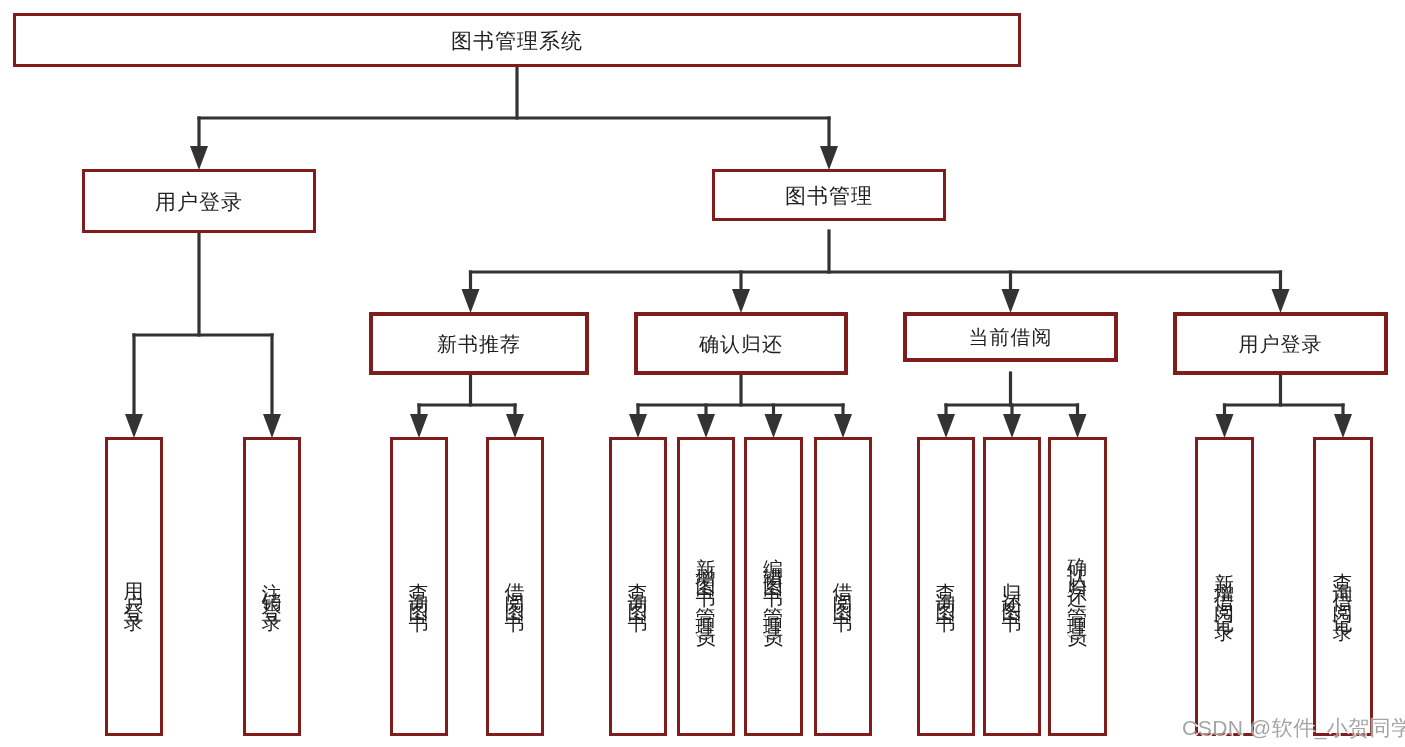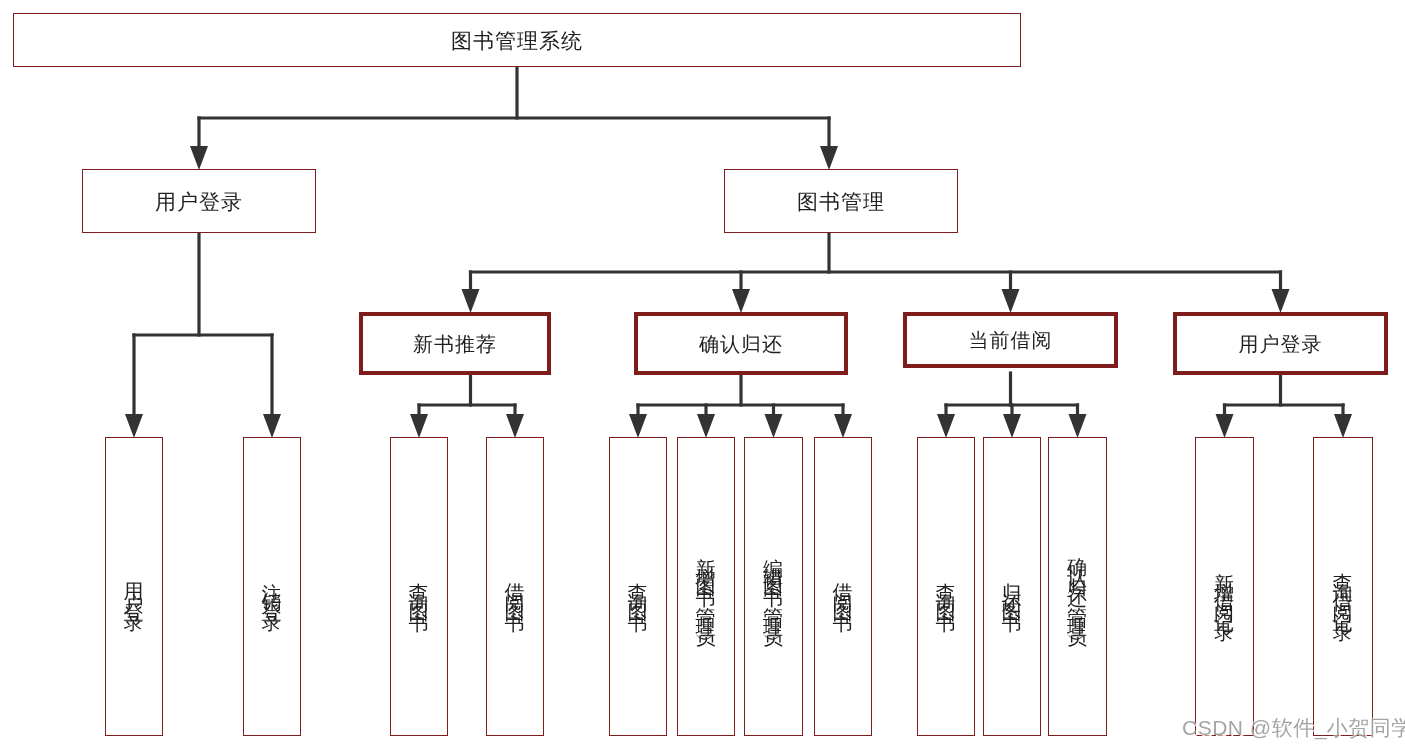--- a/index.html
+++ b/index.html
@@ -13,21 +13,21 @@
   }
   #connector-layer {
     position: absolute;
     left: 0; top: 0;
     width: 1405px; height: 747px;
   }
   .node {
     position: absolute;
     box-sizing: border-box;
     background: #ffffff;
-    border: 1px solid #7f1d1d;
+    border: 3px solid #7f1d1d;
     color: #1f1f1f;
     display: flex;
     align-items: center;
     justify-content: center;
     text-align: center;
     line-height: 1;
   }
   .node-h {
     font-size: 21px;
     letter-spacing: 1px;
@@ -105,24 +105,24 @@
       <line x1="1280.5" y1="373" x2="1280.5" y2="405" stroke="#333333" stroke-width="3.2" stroke-linecap="square"></line>
       <line x1="1224.5" y1="405" x2="1343" y2="405" stroke="#333333" stroke-width="3.2" stroke-linecap="square"></line>
       <line x1="1224.5" y1="405" x2="1224.5" y2="425" stroke="#333333" stroke-width="3.2" stroke-linecap="square"></line>
       <polygon points="1224.5,438 1215.5,414 1233.5,414" fill="#333333"></polygon>
       <line x1="1343" y1="405" x2="1343" y2="425" stroke="#333333" stroke-width="3.2" stroke-linecap="square"></line>
       <polygon points="1343,438 1334,414 1352,414" fill="#333333"></polygon>
     </svg>
   <div id="nodes-layer">
       <div class="node node-h" style="left: 13px; top: 13px; width: 1008px; height: 54px;">图书管理系统</div>
       <div class="node node-h" style="left: 82px; top: 169px; width: 234px; height: 64px;">用户登录</div>
-      <div class="node node-h" style="left: 712px; top: 169px; width: 234px; height: 64px; margin-left: 12px;">图书管理</div>
-      <div class="node node-h node-l3" style="left: 359px; top: 312px; width: 192px; height: 63px;">新书推荐</div>
+      <div class="node node-h" style="left: 712px; top: 169px; width: 234px; height: 52px;">图书管理</div>
+      <div class="node node-h node-l3" style="left: 369px; top: 312px; width: 220px; height: 63px;">新书推荐</div>
       <div class="node node-h node-l3" style="left: 634px; top: 312px; width: 214px; height: 63px;">确认归还</div>
-      <div class="node node-h node-l3" style="left: 903px; top: 312px; width: 215px; height: 56px;">当前借阅</div>
+      <div class="node node-h node-l3" style="left: 903px; top: 312px; width: 215px; height: 50px;">当前借阅</div>
       <div class="node node-h node-l3" style="left: 1173px; top: 312px; width: 215px; height: 63px;">用户登录</div>
       <div class="node node-v" style="left: 105px; top: 437px; width: 58px; height: 299px;">用户登录</div>
       <div class="node node-v" style="left: 243px; top: 437px; width: 58px; height: 299px;">注销登录</div>
       <div class="node node-v" style="left: 390px; top: 437px; width: 58px; height: 299px;">查询图书</div>
       <div class="node node-v" style="left: 486px; top: 437px; width: 58px; height: 299px;">借阅图书</div>
       <div class="node node-v" style="left: 609px; top: 437px; width: 58px; height: 299px;">查询图书</div>
       <div class="node node-v" style="left: 677px; top: 437px; width: 58px; height: 299px;">新增图书（管理员）</div>
       <div class="node node-v" style="left: 744px; top: 437px; width: 59px; height: 299px;">编辑图书（管理员）</div>
       <div class="node node-v" style="left: 814px; top: 437px; width: 58px; height: 299px;">借阅图书</div>
       <div class="node node-v" style="left: 917px; top: 437px; width: 58px; height: 299px;">查询图书</div>

